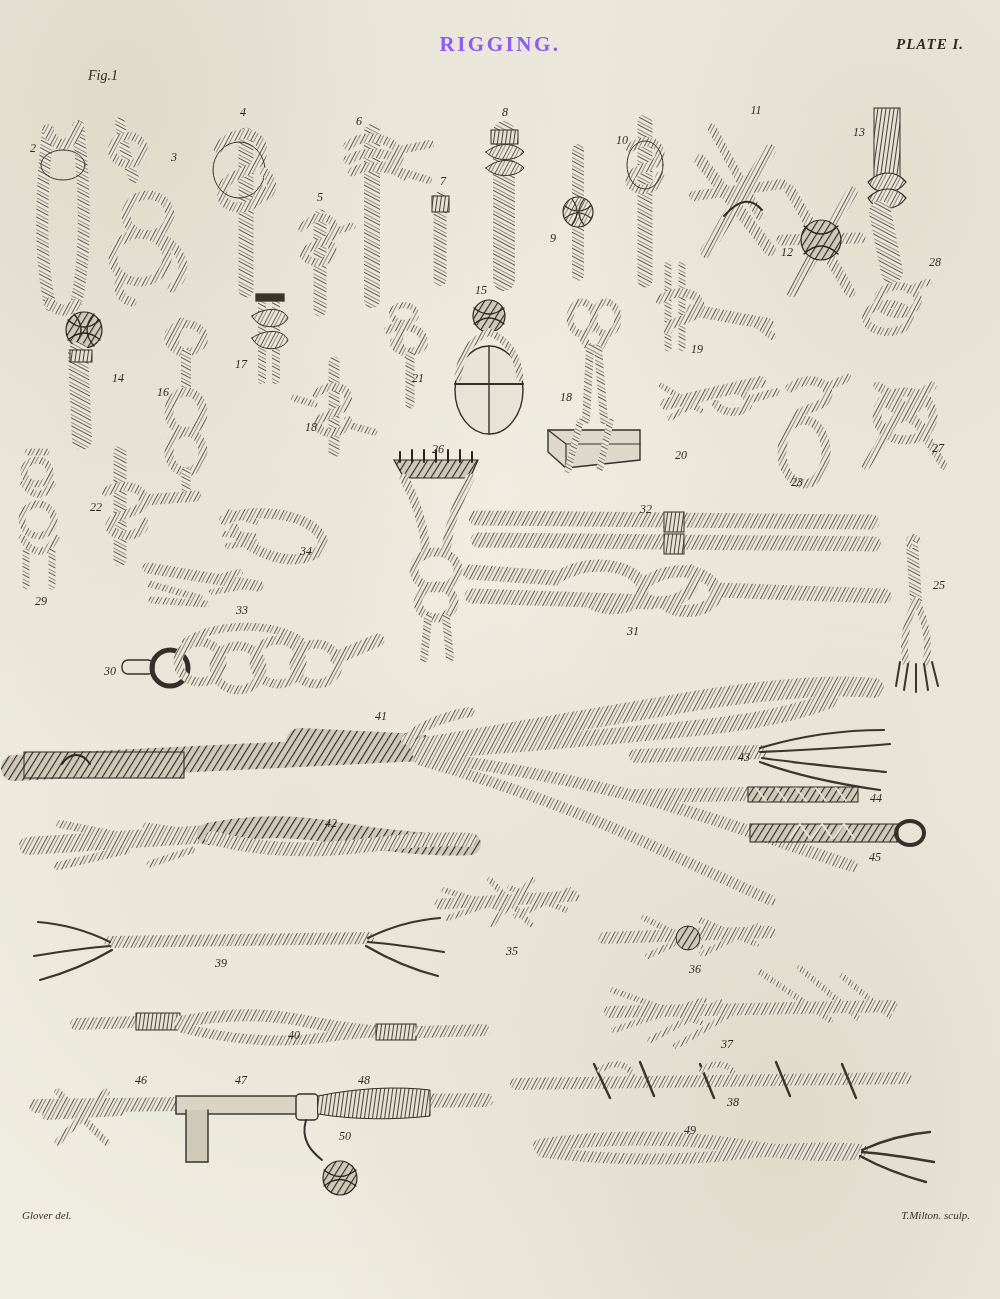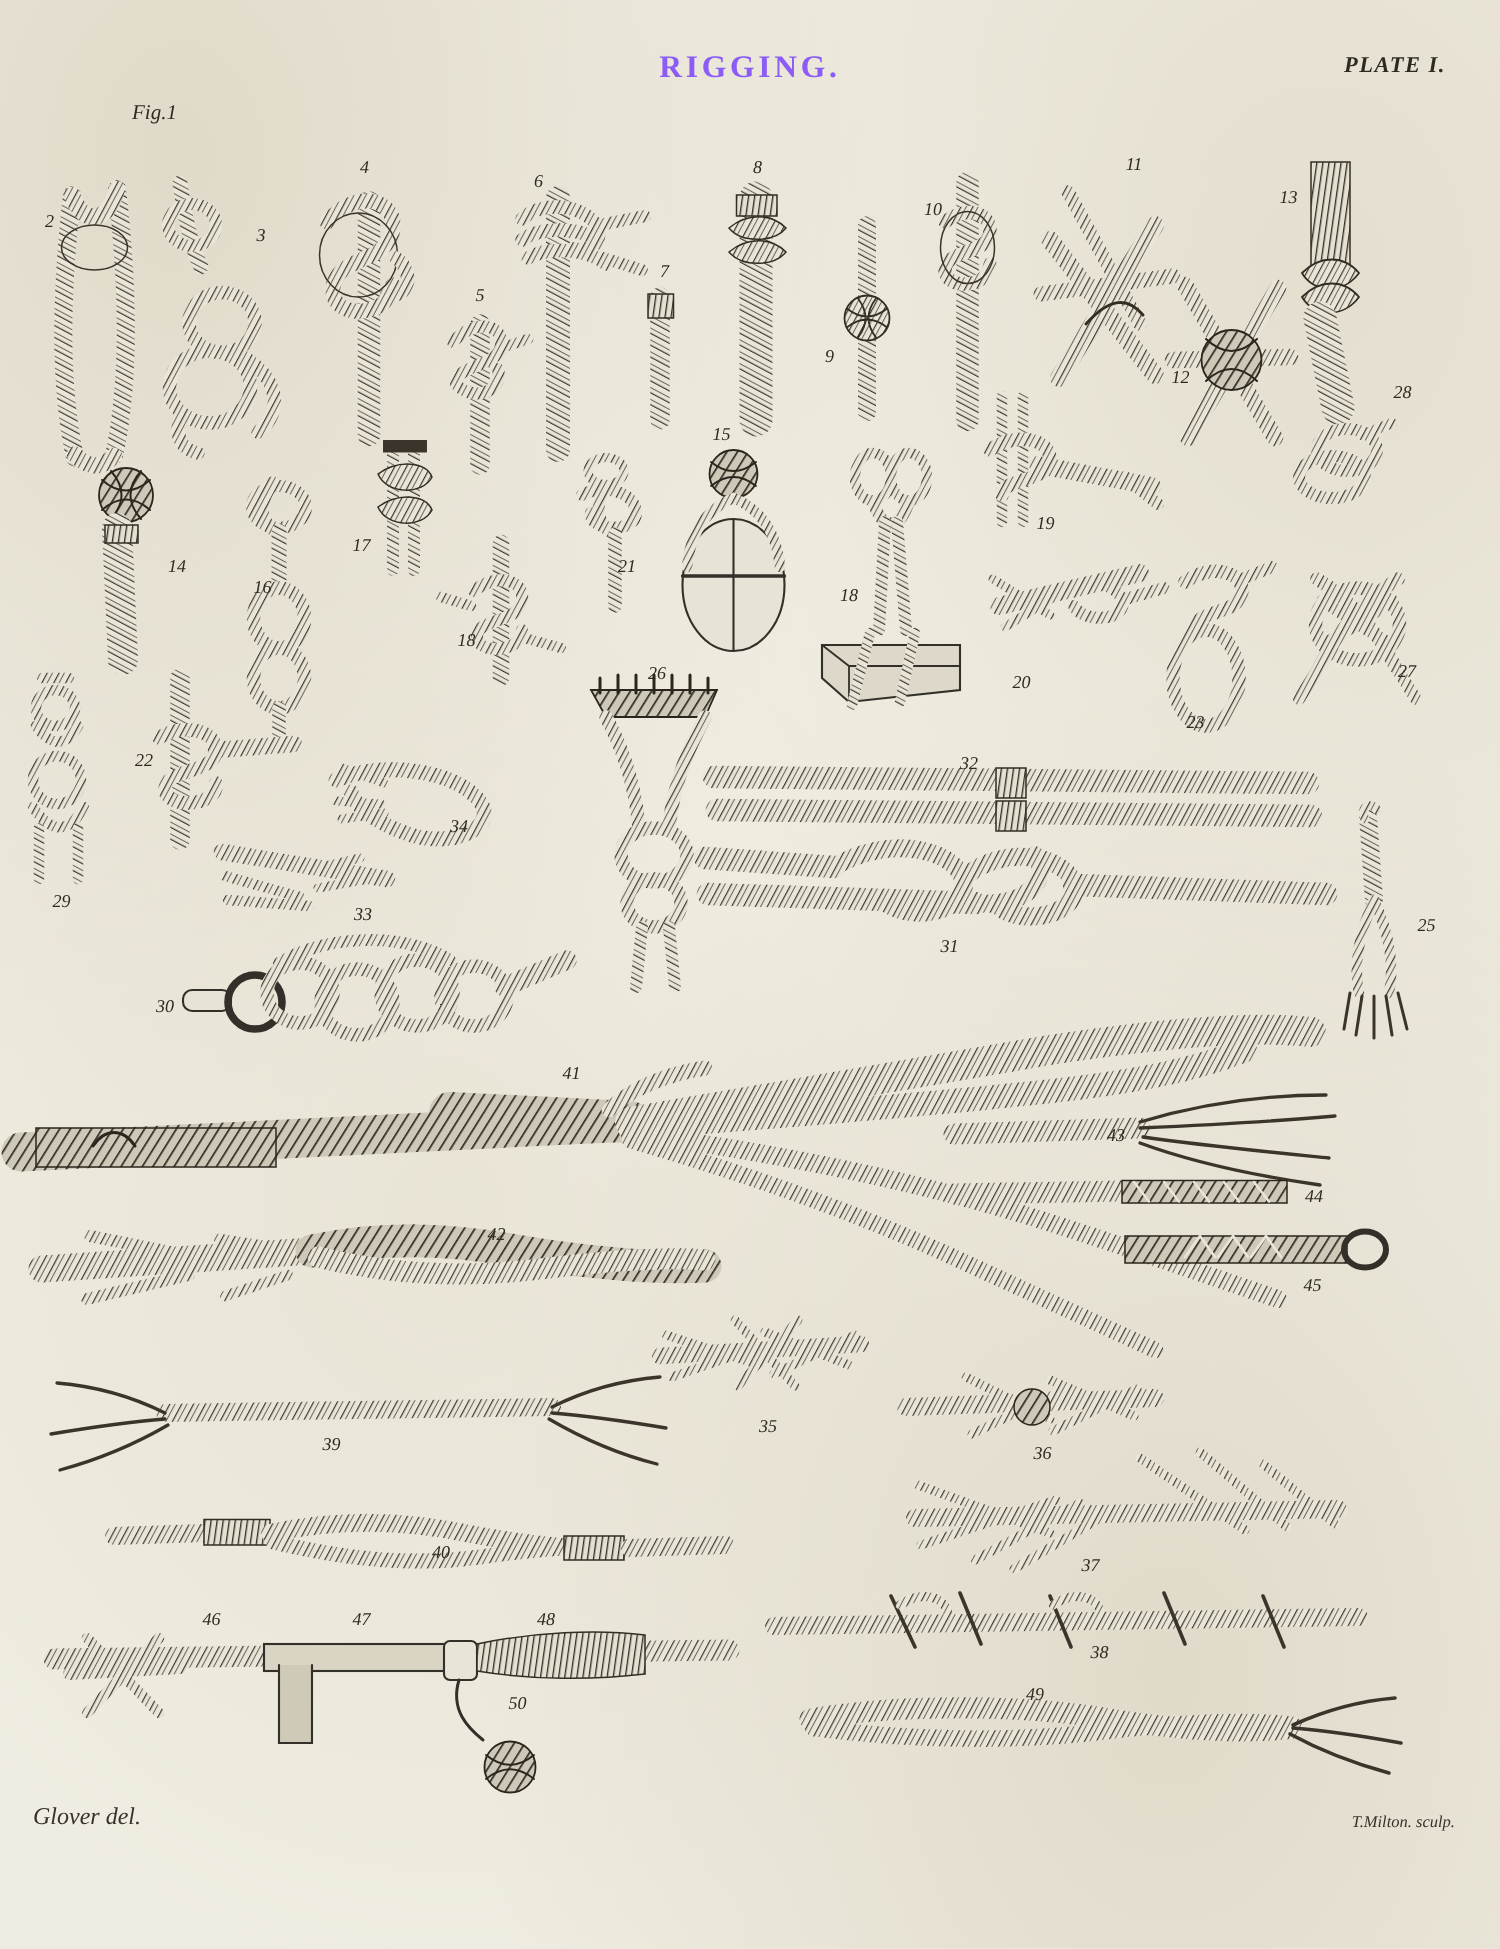--- a/index.html
+++ b/index.html
@@ -59,21 +59,21 @@
     top: 68px;
     left: 88px;
     font-size: 14px;
     font-style: italic;
     color: #2f2a20;
   }
   .credit-left {
     position: absolute;
     bottom: 78px;
     left: 22px;
-    font-size: 16px;
+    font-size: 11px;
     font-style: italic;
     color: #37312a;
   }
   .credit-right {
     position: absolute;
     bottom: 78px;
     right: 30px;
     font-size: 11px;
     font-style: italic;
     color: #37312a;
@@ -495,30 +495,30 @@
       <div class="fignum" style="left: 359px; top: 121px;">6</div>
       <div class="fignum" style="left: 443px; top: 181px;">7</div>
       <div class="fignum" style="left: 505px; top: 112px;">8</div>
       <div class="fignum" style="left: 553px; top: 238px;">9</div>
       <div class="fignum" style="left: 622px; top: 140px;">10</div>
       <div class="fignum" style="left: 756px; top: 110px;">11</div>
       <div class="fignum" style="left: 787px; top: 252px;">12</div>
       <div class="fignum" style="left: 859px; top: 132px;">13</div>
       <div class="fignum" style="left: 118px; top: 378px;">14</div>
       <div class="fignum" style="left: 481px; top: 290px;">15</div>
-      <div class="fignum" style="left: 163px; top: 392px; margin-left: 12px;">16</div>
+      <div class="fignum" style="left: 163px; top: 392px;">16</div>
       <div class="fignum" style="left: 241px; top: 364px;">17</div>
       <div class="fignum" style="left: 311px; top: 427px;">18</div>
       <div class="fignum" style="left: 697px; top: 349px;">19</div>
       <div class="fignum" style="left: 681px; top: 455px;">20</div>
       <div class="fignum" style="left: 418px; top: 378px;">21</div>
       <div class="fignum" style="left: 96px; top: 507px;">22</div>
       <div class="fignum" style="left: 797px; top: 443px; margin-top: 39px;">23</div>
       <div class="fignum" style="left: 566px; top: 397px;">18</div>
-      <div class="fignum" style="left: 939px; top: 617px; margin-left: 12px;">25</div>
+      <div class="fignum" style="left: 939px; top: 585px;">25</div>
       <div class="fignum" style="left: 438px; top: 449px;">26</div>
       <div class="fignum" style="left: 938px; top: 448px;">27</div>
       <div class="fignum" style="left: 935px; top: 262px;">28</div>
       <div class="fignum" style="left: 41px; top: 601px;">29</div>
       <div class="fignum" style="left: 110px; top: 671px;">30</div>
       <div class="fignum" style="left: 633px; top: 631px;">31</div>
       <div class="fignum" style="left: 646px; top: 509px;">32</div>
       <div class="fignum" style="left: 242px; top: 610px; font-style: italic;">33</div>
       <div class="fignum" style="left: 306px; top: 551px;">34</div>
       <div class="fignum" style="left: 512px; top: 951px;">35</div>

